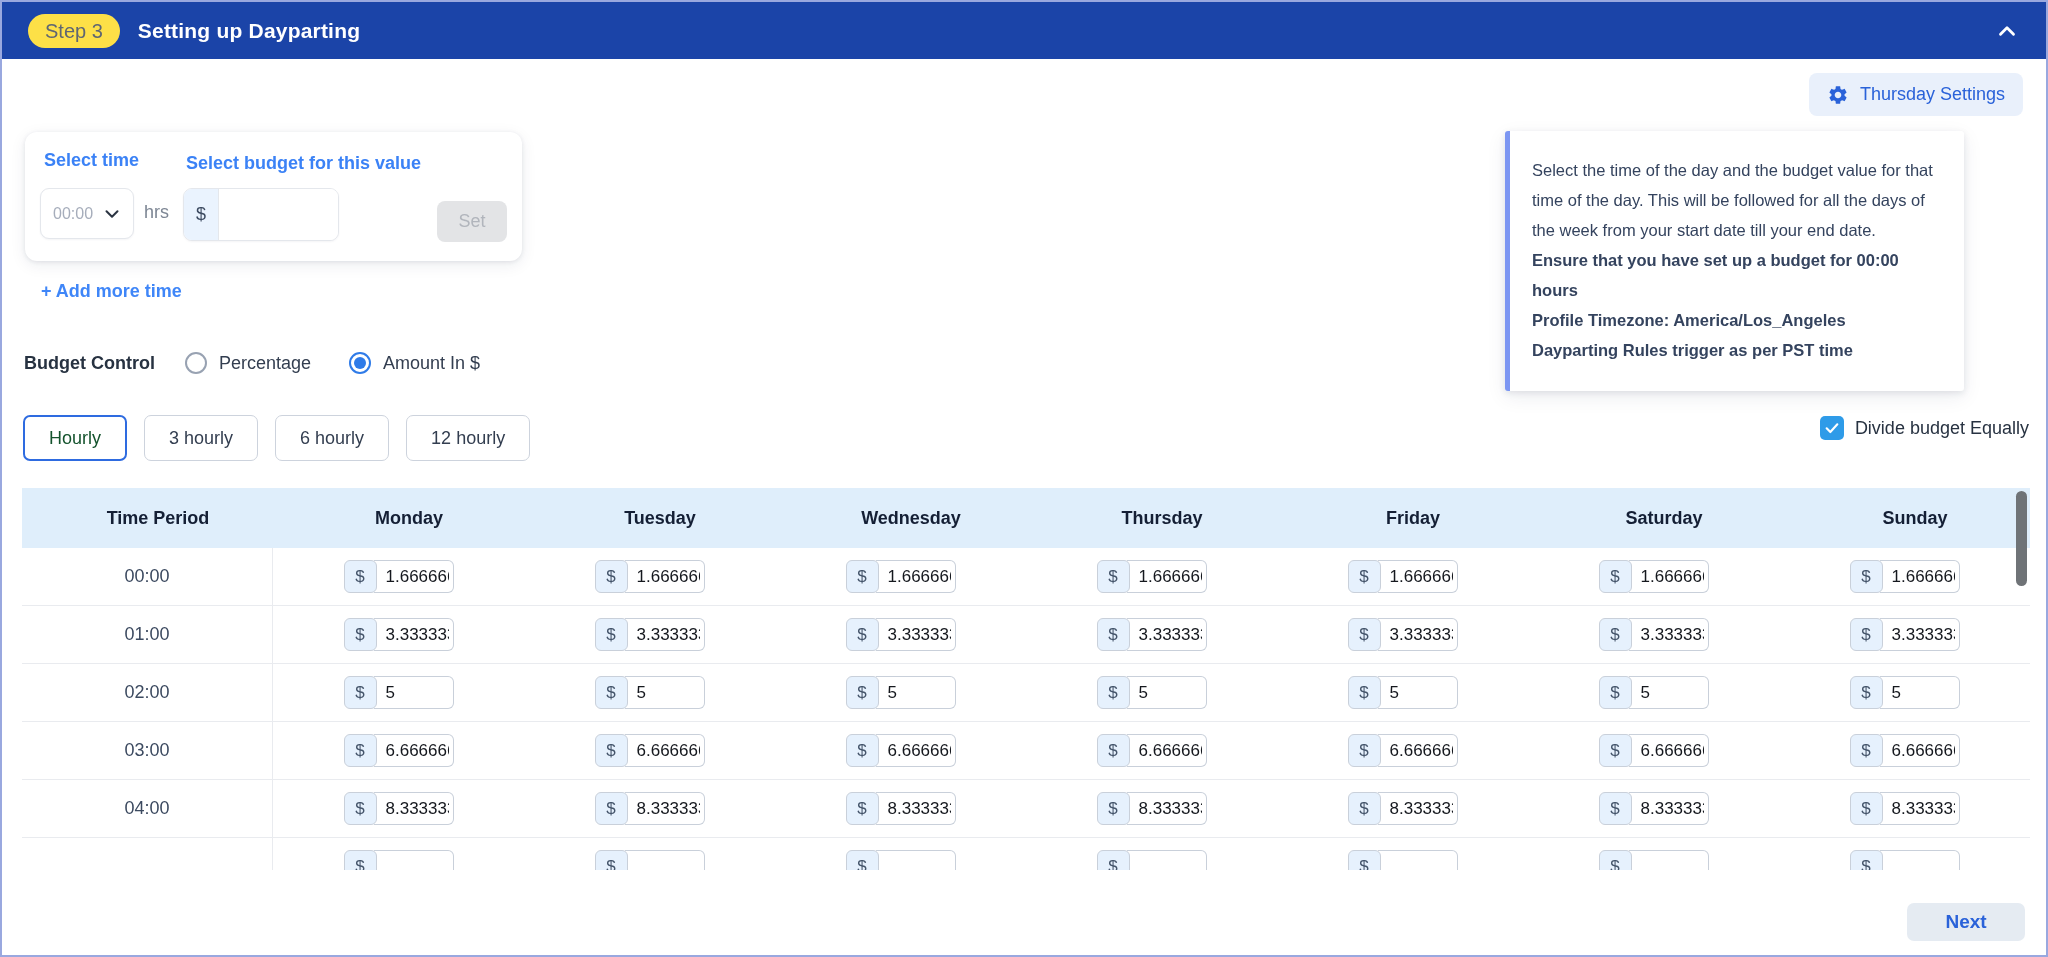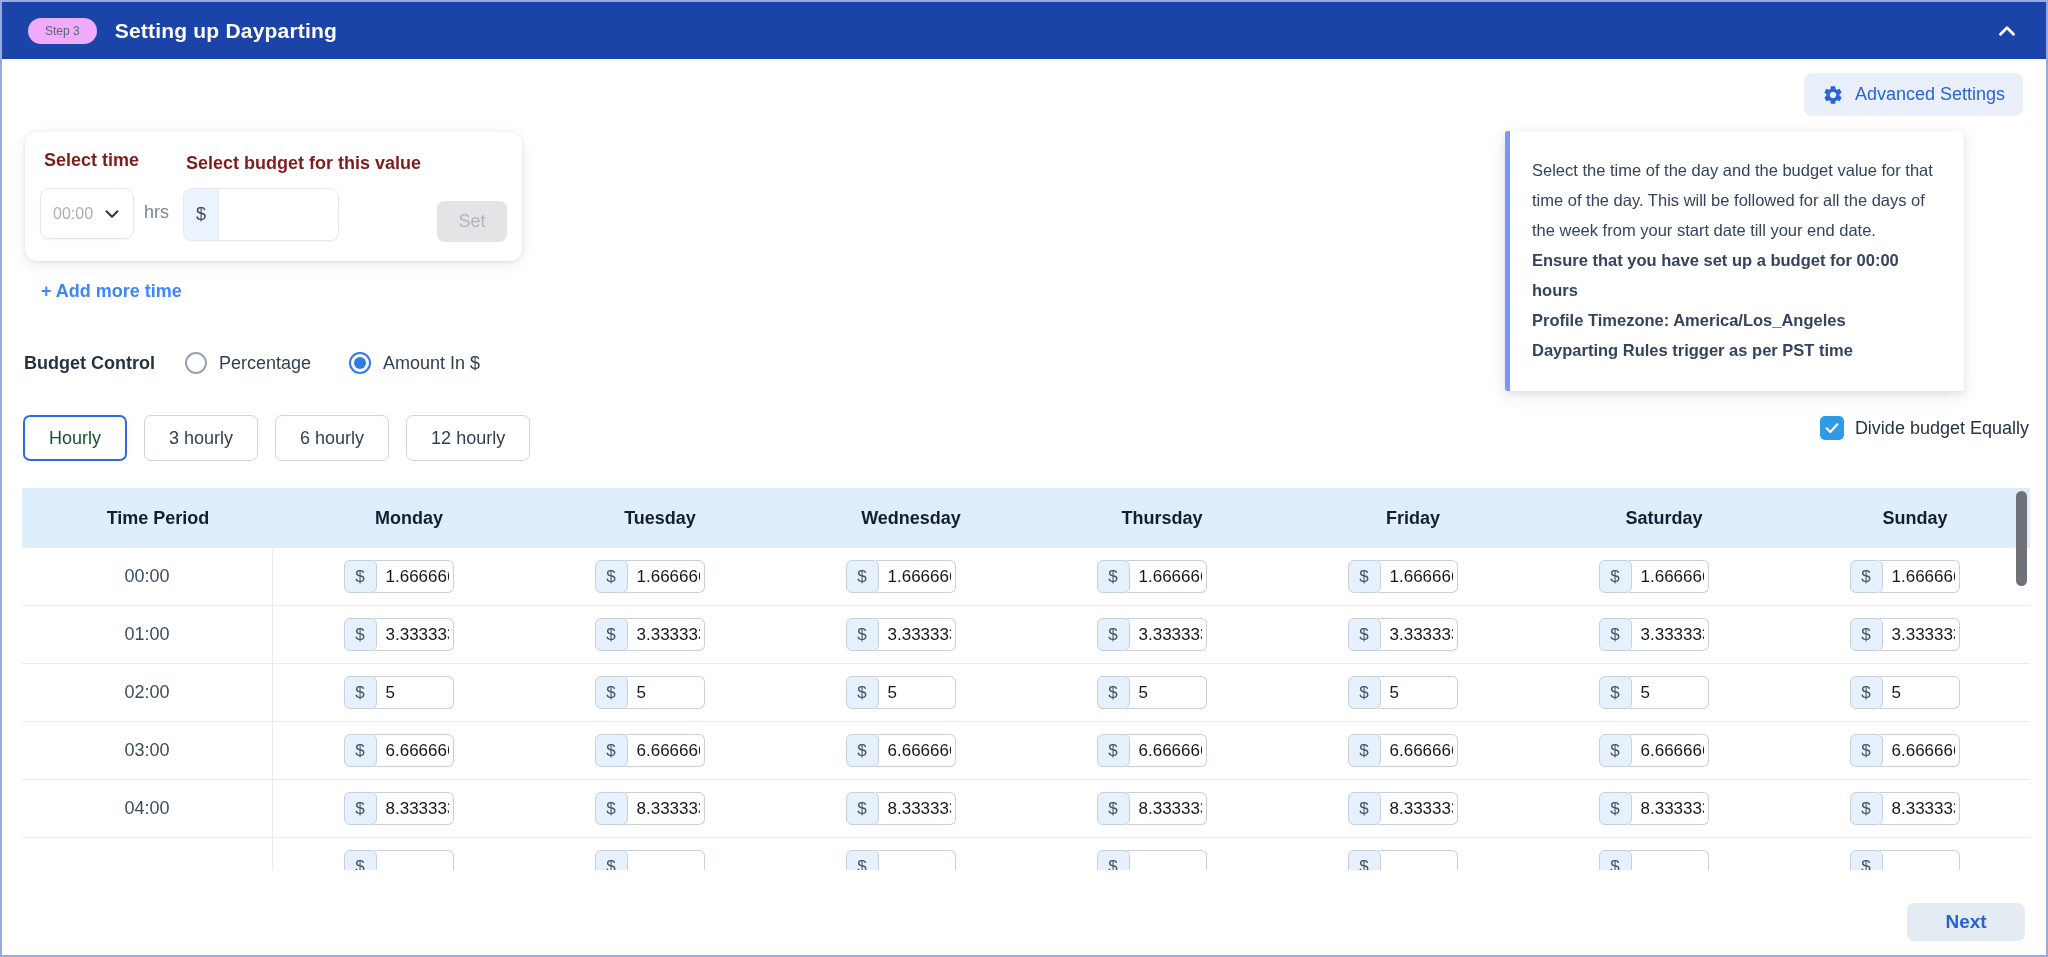--- a/index.html
+++ b/index.html
@@ -10,41 +10,41 @@
     position:relative; width:2048px; height:957px; background:#fff;
     border:2px solid #99A8DF; overflow:hidden;
   }
 
   
   .header{
     position:absolute; left:0; top:0; width:100%; height:57px;
     background:#1B44A8; display:flex; align-items:center; padding:0 26px;
   }
   .step-badge{
-    background:#f0abfc; color:#5E6673; font-size:12px; padding:7px 17px;
+    background:#fde047; color:#5E6673; font-size:20px; padding:7px 17px;
     border-radius:17px; line-height:1;
   }
   .header-title{ color:#fff; font-size:21px; font-weight:700; margin-left:18px; letter-spacing:.2px; }
   .collapse-btn{ margin-left:auto; background:none; border:none; cursor:pointer; display:flex; align-items:center; }
 
   
   .adv-btn{
     position:absolute; top:71px; right:23px; height:43px;
     display:flex; align-items:center; gap:11px; padding:0 18px;
     background:#E9F0FB; border:none; border-radius:8px;
     color:#2A62D9; font-size:18px; cursor:pointer; font-family:inherit;
   }
 
   
   .time-card{
     position:absolute; left:23px; top:130px; width:497px; height:129px;
     background:#fff; border-radius:12px;
     box-shadow:0 1px 4px rgba(30,41,73,.10), 0 4px 16px rgba(30,41,73,.08);
   }
-  .tc-label{ position:absolute; font-size:18px; font-weight:600; color:#7f1d1d; }
+  .tc-label{ position:absolute; font-size:18px; font-weight:600; color:#3b82f6; }
   .lbl-time{ left:19px; top:18px; }
   .lbl-budget{ left:161px; top:21px; }
   .time-select{
     position:absolute; left:15px; top:56px; width:94px; height:51px;
     border:1px solid #E4E7EC; border-radius:9px; background:#fff;
     display:flex; align-items:center; padding:0 10px 0 12px; cursor:pointer;
     box-shadow:0 1px 2px rgba(30,41,73,.05);
   }
   .time-select .placeholder{ color:#A6ADBB; font-size:16px; flex:1; }
   .hrs{ position:absolute; left:119px; top:70px; font-size:18px; color:#7D8694; }
@@ -177,21 +177,21 @@
       </span>
     </button>
   </div>
 
   <button class="adv-btn">
     <span>
       <svg width="22" height="22" viewBox="0 0 24 24" fill="#2A62D9">
           <path d="M19.14,12.94c0.04-0.3,0.06-0.61,0.06-0.94c0-0.32-0.02-0.64-0.07-0.94l2.03-1.58c0.18-0.14,0.23-0.41,0.12-0.61l-1.92-3.32c-0.12-0.22-0.37-0.29-0.59-0.22l-2.39,0.96c-0.5-0.38-1.03-0.7-1.62-0.94L14.4,2.81c-0.04-0.24-0.24-0.41-0.48-0.41h-3.84c-0.24,0-0.43,0.17-0.47,0.41L9.25,5.35C8.66,5.59,8.12,5.92,7.63,6.29L5.24,5.33c-0.22-0.08-0.47,0-0.59,0.22L2.74,8.87C2.62,9.08,2.66,9.34,2.86,9.48l2.03,1.58C4.84,11.36,4.8,11.69,4.8,12s0.02,0.64,0.07,0.94l-2.03,1.58c-0.18,0.14-0.23,0.41-0.12,0.61l1.92,3.32c0.12,0.22,0.37,0.29,0.59,0.22l2.39-0.96c0.5,0.38,1.03,0.7,1.62,0.94l0.36,2.54c0.05,0.24,0.24,0.41,0.48,0.41h3.84c0.24,0,0.44-0.17,0.47-0.41l0.36-2.54c0.59-0.24,1.13-0.56,1.62-0.94l2.39,0.96c0.22,0.08,0.47,0,0.59-0.22l1.92-3.32c0.12-0.22,0.07-0.47-0.12-0.61L19.14,12.94z M12,15.6c-1.98,0-3.6-1.62-3.6-3.6s1.62-3.6,3.6-3.6s3.6,1.62,3.6,3.6S13.98,15.6,12,15.6z"></path>
         </svg>
     </span>
-    <span>Advanced Settings</span>
+    <span>Thursday Settings</span>
   </button>
 
   <div class="time-card">
     <div class="tc-label lbl-time">Select time</div>
     <div class="time-select">
       <span class="placeholder">00:00</span>
       <span>
         <svg width="22" height="22" viewBox="0 0 24 24" fill="none" stroke="#2B3442" stroke-width="2.2" stroke-linecap="round" stroke-linejoin="round">
             <polyline points="6,9 12,15 18,9"></polyline>
           </svg>

